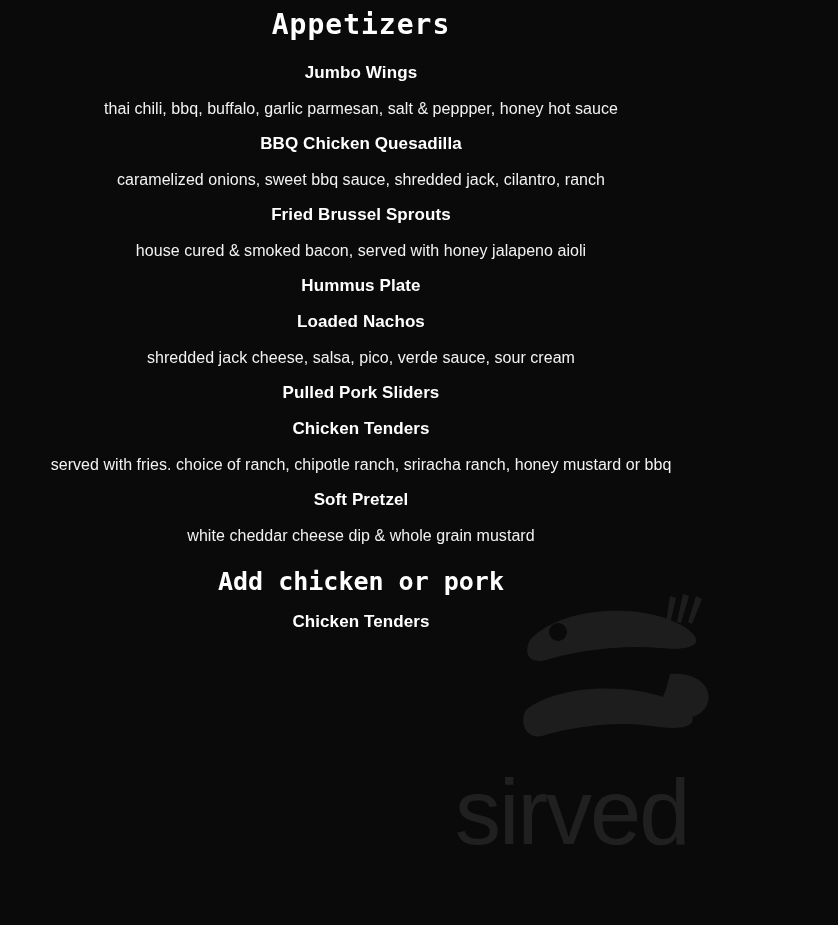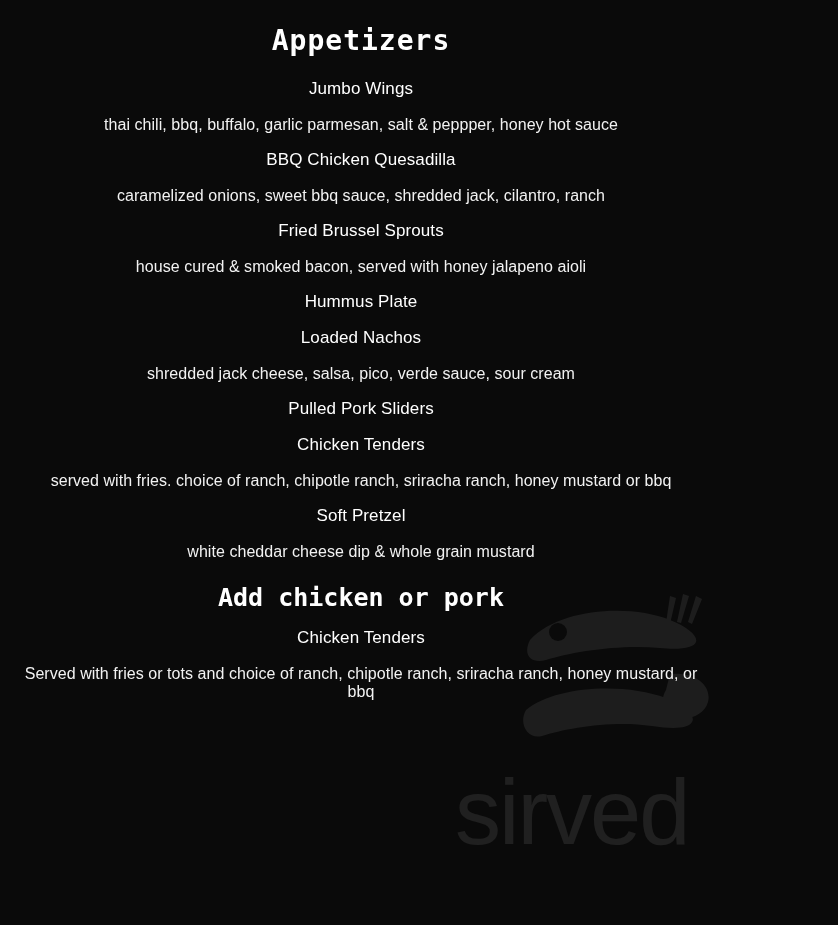--- a/index.html
+++ b/index.html
@@ -14,21 +14,21 @@
     color: #ffffff;
     overflow: hidden;
     position: relative;
   }
 
   .page {
     position: relative;
     width: 722px;
     height: 925px;
     box-sizing: border-box;
-    padding: 16px 18px;
+    padding: 0 18px;
     overflow: hidden;
   }
 
   
   .watermark {
     position: absolute;
     left: 0;
     top: 0;
     width: 838px;
     height: 925px;
@@ -66,21 +66,21 @@
     font-weight: 700;
     letter-spacing: 1px;
     color: #ffffff;
     margin: 0;
     padding: 8px 0 6px 0;
   }
 
   .item-name {
     text-align: center;
     font-size: 17px;
-    font-weight: 400;
+    font-weight: 700;
     color: #ffffff;
     margin: 0;
     padding: 16px 0 0 0;
     letter-spacing: 0.1px;
   }
 
   .item-desc {
     text-align: center;
     font-size: 16px;
     font-weight: 400;
@@ -144,16 +144,15 @@
 
     <h2 class="item-name">Chicken Tenders</h2>
     <p class="item-desc">served with fries. choice of ranch, chipotle ranch, sriracha ranch, honey mustard or bbq</p>
 
     <h2 class="item-name">Soft Pretzel</h2>
     <p class="item-desc">white cheddar cheese dip &amp; whole grain mustard</p>
 
     <h2 class="subhead">Add chicken or pork</h2>
 
     <h2 class="item-name">Chicken Tenders</h2>
-    <p class="item-desc">Served with fries or tots and choice of ranch, chipotle ranch, sriracha ranch, honey mustard, or bbq</p>
 
   </div>
 </div>
 
 </body></html>

